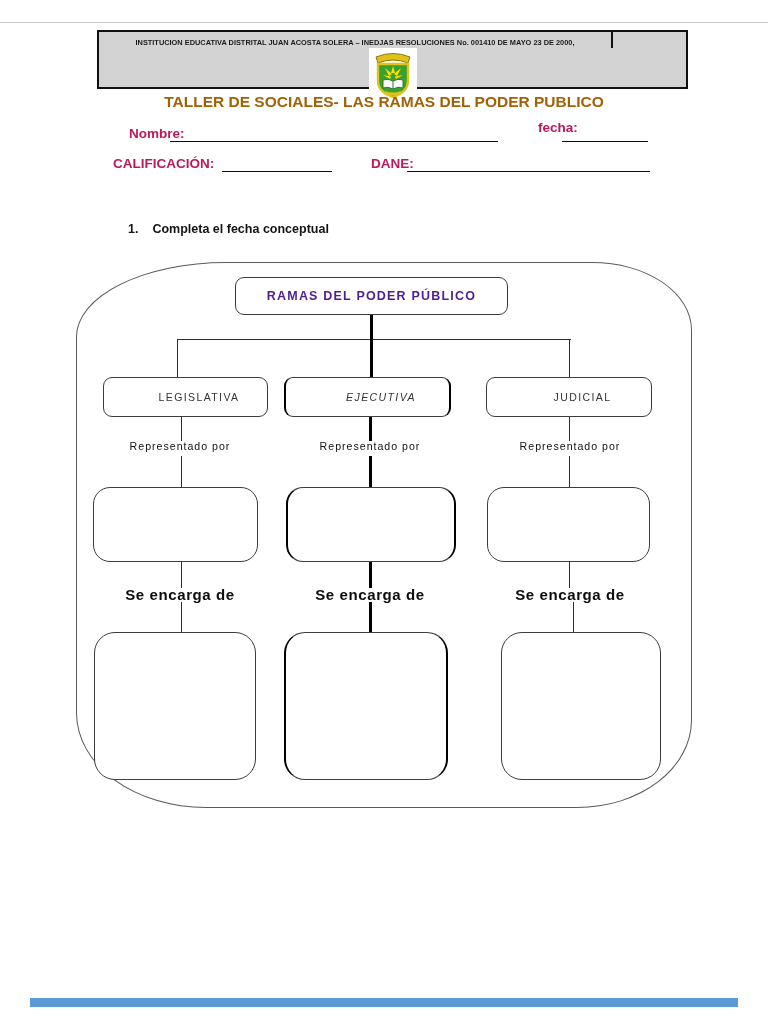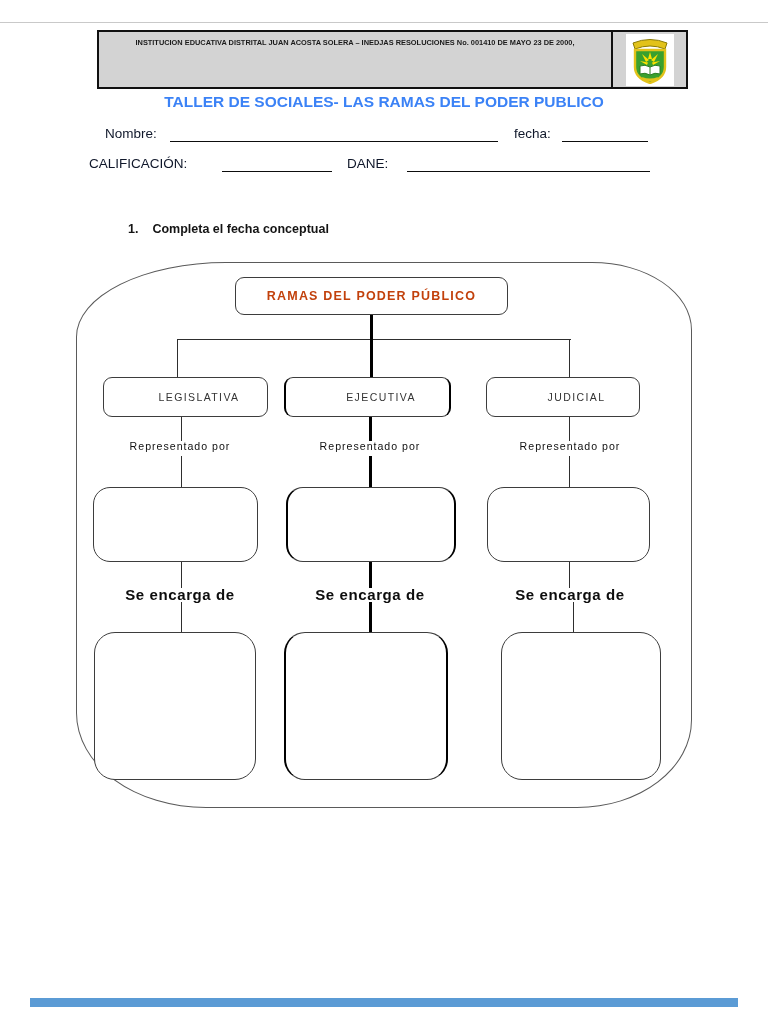--- a/index.html
+++ b/index.html
@@ -16,20 +16,21 @@
 
   
   .page-top-rule { left:0; top:22px; width:768px; height:1px; background:#c9c9c9; }
 
   
   .hdr {
     left:97px; top:30px; width:591px; height:59px;
     border:2px solid #101010;
     background:#d3d3d3;
     display:flex;
+    flex-direction:column;
   }
   .hdr-text {
     width:514px; height:100%;
     border-right:2px solid #101010;
     padding-top:5px;
     text-align:center;
     font-weight:bold;
     font-size:7.4px;
     line-height:11px;
     color:#1a1a1a;
@@ -41,52 +42,52 @@
   }
   .logo-patch {
     width:48px; height:52px; background:#ffffff;
     display:flex; align-items:center; justify-content:center;
   }
 
   
   .doc-title {
     left:0; top:93px; width:768px;
     text-align:center;
-    font-weight:bold; font-size:15.5px; color:#3b82f6;
+    font-weight:bold; font-size:15.5px; color:#a16207;
   }
-  .field-label { font-weight:normal; font-size:13.5px; color:#0f172a; white-space:nowrap; }
+  .field-label { font-weight:bold; font-size:13.5px; color:#be185d; white-space:nowrap;margin-left:24px; }
   .fill-line { border-bottom:1.6px solid #0d0d0d; height:2px; }
 
   .instruction { left:128px; top:222px; font-weight:bold; font-size:12.5px; color:#141414; }
   .instruction .num { margin-right:14px; }
 
   
   .map-outer {
     left:76px; top:262px; width:616px; height:546px;
     border:1.5px solid #5a5a5a;
     border-radius:150px 100px 115px 130px / 75px 68px 88px 95px;
   }
   .map-box {
     border:1.4px solid #3d3d3d;
     border-radius:9px;
     background:#fff;
     display:flex; align-items:center; justify-content:center;
     text-align:center;
   }
   .root-box {
     left:235px; top:277px; width:273px; height:38px;
-    font-weight:bold; font-size:12.5px; letter-spacing:1.2px; color:#c2410c;
+    font-weight:bold; font-size:12.5px; letter-spacing:1.2px; color:#4c1d95;
   }
   .branch-box {
     top:377px; height:40px;
     font-size:10.5px; letter-spacing:1.4px; color:#333;padding-left:27px;
   }
   .mid-box  { top:487px; height:75px; border-radius:17px; }
   .big-box  { top:632px; height:148px; border-radius:21px; }
-  .thick-sides { border-left:2.5px solid #000; border-right:2.5px solid #000; }
+  .thick-sides { border-left:2.5px solid #000; border-right:2.5px solid #000;font-style:italic; }
 
   .vline-thin  { width:1.4px; background:#2e2e2e; }
   .vline-thick { width:2.6px; background:#000; }
   .hline { left:178px; top:339px; width:393px; height:1.4px; background:#2e2e2e; }
 
   .rep-label {
     top:440px; width:160px; text-align:center;
     font-size:10.6px; letter-spacing:1px; color:#101010;
   }
   .enc-label {
@@ -128,21 +129,21 @@
         <path d="M13 41 Q21 44 29 41 L28 44 Q21 46.5 14 44 Z" fill="#e2c21a"></path>
       </svg>
     </div>
   </div>
 </div>
 
 <div class="abs doc-title">TALLER DE SOCIALES- LAS RAMAS DEL PODER PUBLICO</div>
 
 <span class="abs field-label" style="left:105px; top:126px;">Nombre:</span>
 <div class="abs fill-line" style="left:170px; top:140px; width:328px;"></div>
-<span class="abs field-label" style="left:514px; top:126px;">fecha:</span>
+<span class="abs field-label" style="left:514px; top:120px;">fecha:</span>
 <div class="abs fill-line" style="left:562px; top:140px; width:86px;"></div>
 
 <span class="abs field-label" style="left:89px; top:156px;">CALIFICACIÓN:</span>
 <div class="abs fill-line" style="left:222px; top:170px; width:110px;"></div>
 <span class="abs field-label" style="left:347px; top:156px;">DANE:</span>
 <div class="abs fill-line" style="left:407px; top:170px; width:243px;"></div>
 
 <div class="abs instruction">
   <span class="num">1.</span><span>Completa el  fecha conceptual</span>
 </div>
@@ -152,21 +153,21 @@
 <div class="abs map-box root-box">RAMAS DEL PODER PÚBLICO</div>
 
 <div class="abs vline-thick" style="left:370px; top:315px; height:24px;"></div>
 <div class="abs hline"></div>
 <div class="abs vline-thin" style="left:177px; top:339px; height:38px;"></div>
 <div class="abs vline-thick" style="left:370px; top:339px; height:38px;"></div>
 <div class="abs vline-thin" style="left:569px; top:339px; height:38px;"></div>
 
 <div class="abs map-box branch-box" style="left:103px; width:165px;">LEGISLATIVA</div>
 <div class="abs map-box branch-box thick-sides" style="left:284px; width:167px;">EJECUTIVA</div>
-<div class="abs map-box branch-box" style="left:486px; width:154px;">JUDICIAL</div>
+<div class="abs map-box branch-box" style="left:486px; width:166px;">JUDICIAL</div>
 
 <div class="abs vline-thin" style="left:181px; top:417px; height:24px;"></div>
 <div class="abs vline-thick" style="left:369px; top:417px; height:24px;"></div>
 <div class="abs vline-thin" style="left:569px; top:417px; height:24px;"></div>
 
 <div class="abs rep-label" style="left:100px;">Representado por</div>
 <div class="abs rep-label" style="left:290px;">Representado por</div>
 <div class="abs rep-label" style="left:490px;">Representado por</div>
 
 <div class="abs vline-thin" style="left:181px; top:456px; height:31px;"></div>

